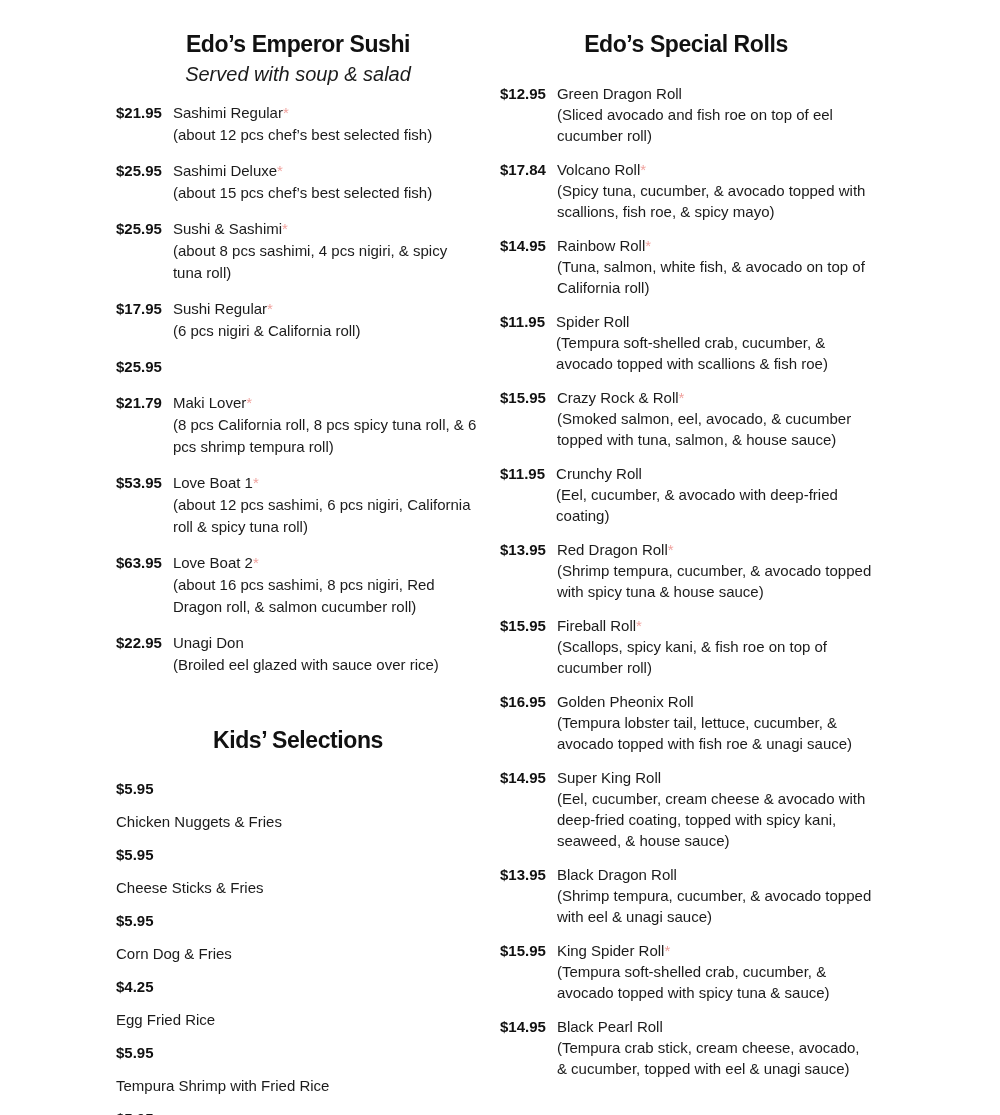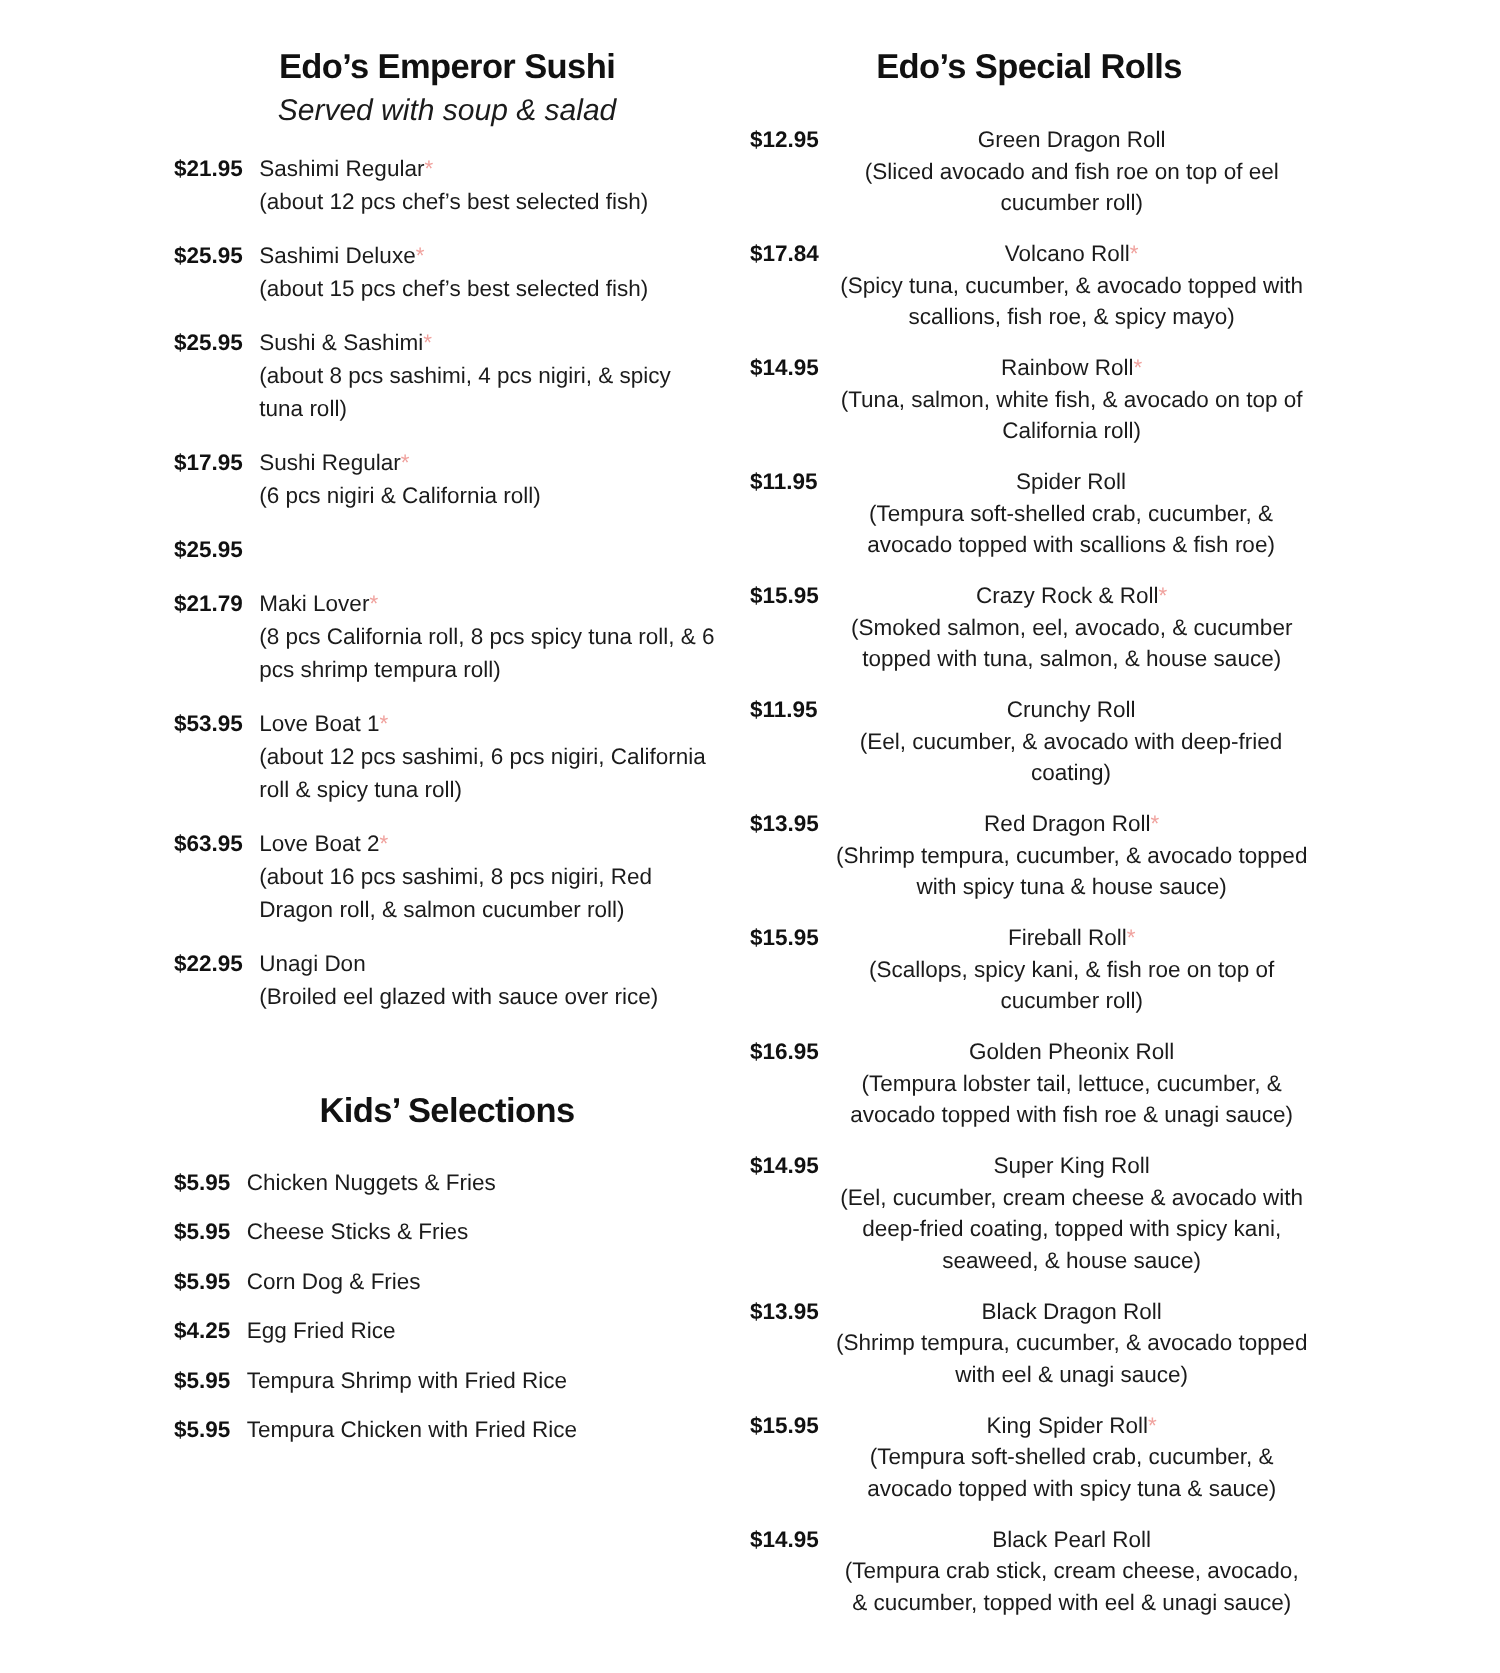--- a/index.html
+++ b/index.html
@@ -34,34 +34,34 @@
     color: #111111;
   }
   .section-subtitle {
     margin-top: 8px;
     font-size: 20px;
     line-height: 16px;
     font-style: italic;
     text-align: center;
   }
   .items { margin-top: 20px; }
-  .sec-rolls .items { margin-top: 25px; text-align: center; }
+  .sec-rolls .items { margin-top: 25px; }
   .sec-kids { margin-top: 50px; }
   .sec-kids .items { margin-top: 24px; }
 
   .item {
     display: flex;
     align-items: flex-start;
     gap: 11px;
     font-size: 15px;
     line-height: 22px;
     margin-bottom: 14px;
   }
   .sec-rolls .item { line-height: 21px; margin-bottom: 13px; }
-  .sec-kids  .item { margin-bottom: 11px; }
+  .sec-kids  .item { margin-bottom: 11px; flex-direction: column; }
 
   .price {
     font-weight: 700;
     white-space: nowrap;
     color: #111111;
   }
   .item-text { flex: 1 1 auto; min-width: 0; }
   .mark { color: #f0a29e; }
   .desc:empty { display: none; }
 </style>

